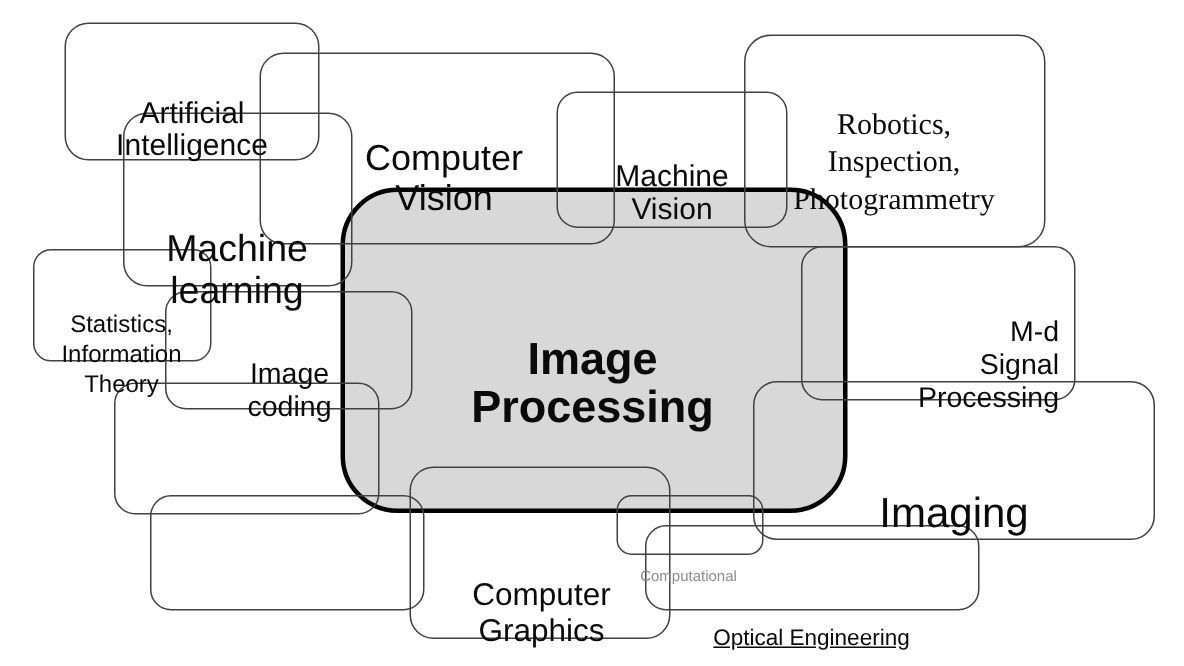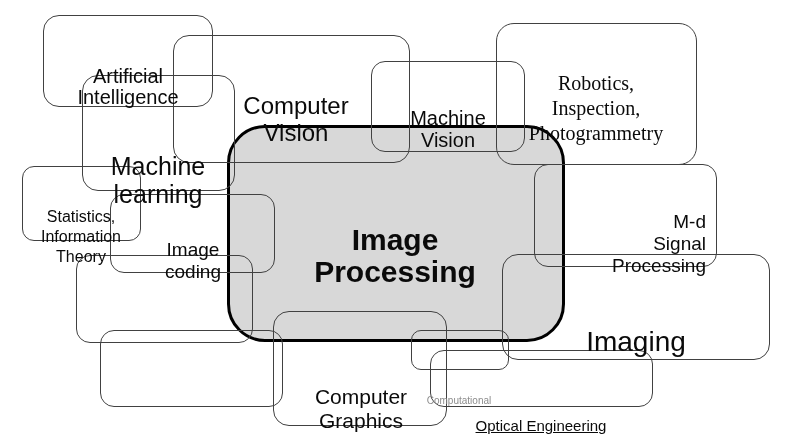--- a/index.html
+++ b/index.html
@@ -42,21 +42,21 @@
   .l-mv    {left:358px; top:72px;  width:180px; font-size:20px; line-height:22px;}
   .l-rob   {left:486px; top:36px;  width:220px; font-size:20px; line-height:25px;font-family:Liberation Serif, serif;}
   .l-stats {left:11px;  top:172px; width:140px; font-size:16px; line-height:20px;text-align:center;}
   .l-ic    {left:113px; top:204px; width:160px; font-size:19px; line-height:22px;}
   .l-ip    {left:245px; top:189px; width:300px; font-size:30px; line-height:32px; font-weight:bold;}
   .l-md    {left:546px; top:176px; width:160px; font-size:19px; line-height:22px;text-align:right;}
   .l-img   {left:536px; top:292px; width:200px; font-size:28px; line-height:30px;}
   .l-vp    {left:75px;  top:285px; width:180px; font-size:17px; line-height:21px;}
   .l-dt    {left:103px; top:361px; width:180px; font-size:17px; line-height:21px;}
   .l-cg    {left:261px; top:350px; width:200px; font-size:21px; line-height:24px;}
-  .l-cp    {left:399px; top:348px; width:120px; font-size:10px; line-height:12px;}
+  .l-cp    {left:399px; top:332px; width:120px; font-size:10px; line-height:12px;}
   .l-cp .muted {color:#8c8c8c; display:block;}
   .l-cp .dark  {color:#3c3c3c; display:block;}
   .l-oe    {left:421px; top:379px; width:240px; font-size:15px; line-height:23px;text-decoration:underline;}
 </style>
 </head>
 <body>
 
 <div id="canvas">
 
   <div class="main-box b-ip"></div>

